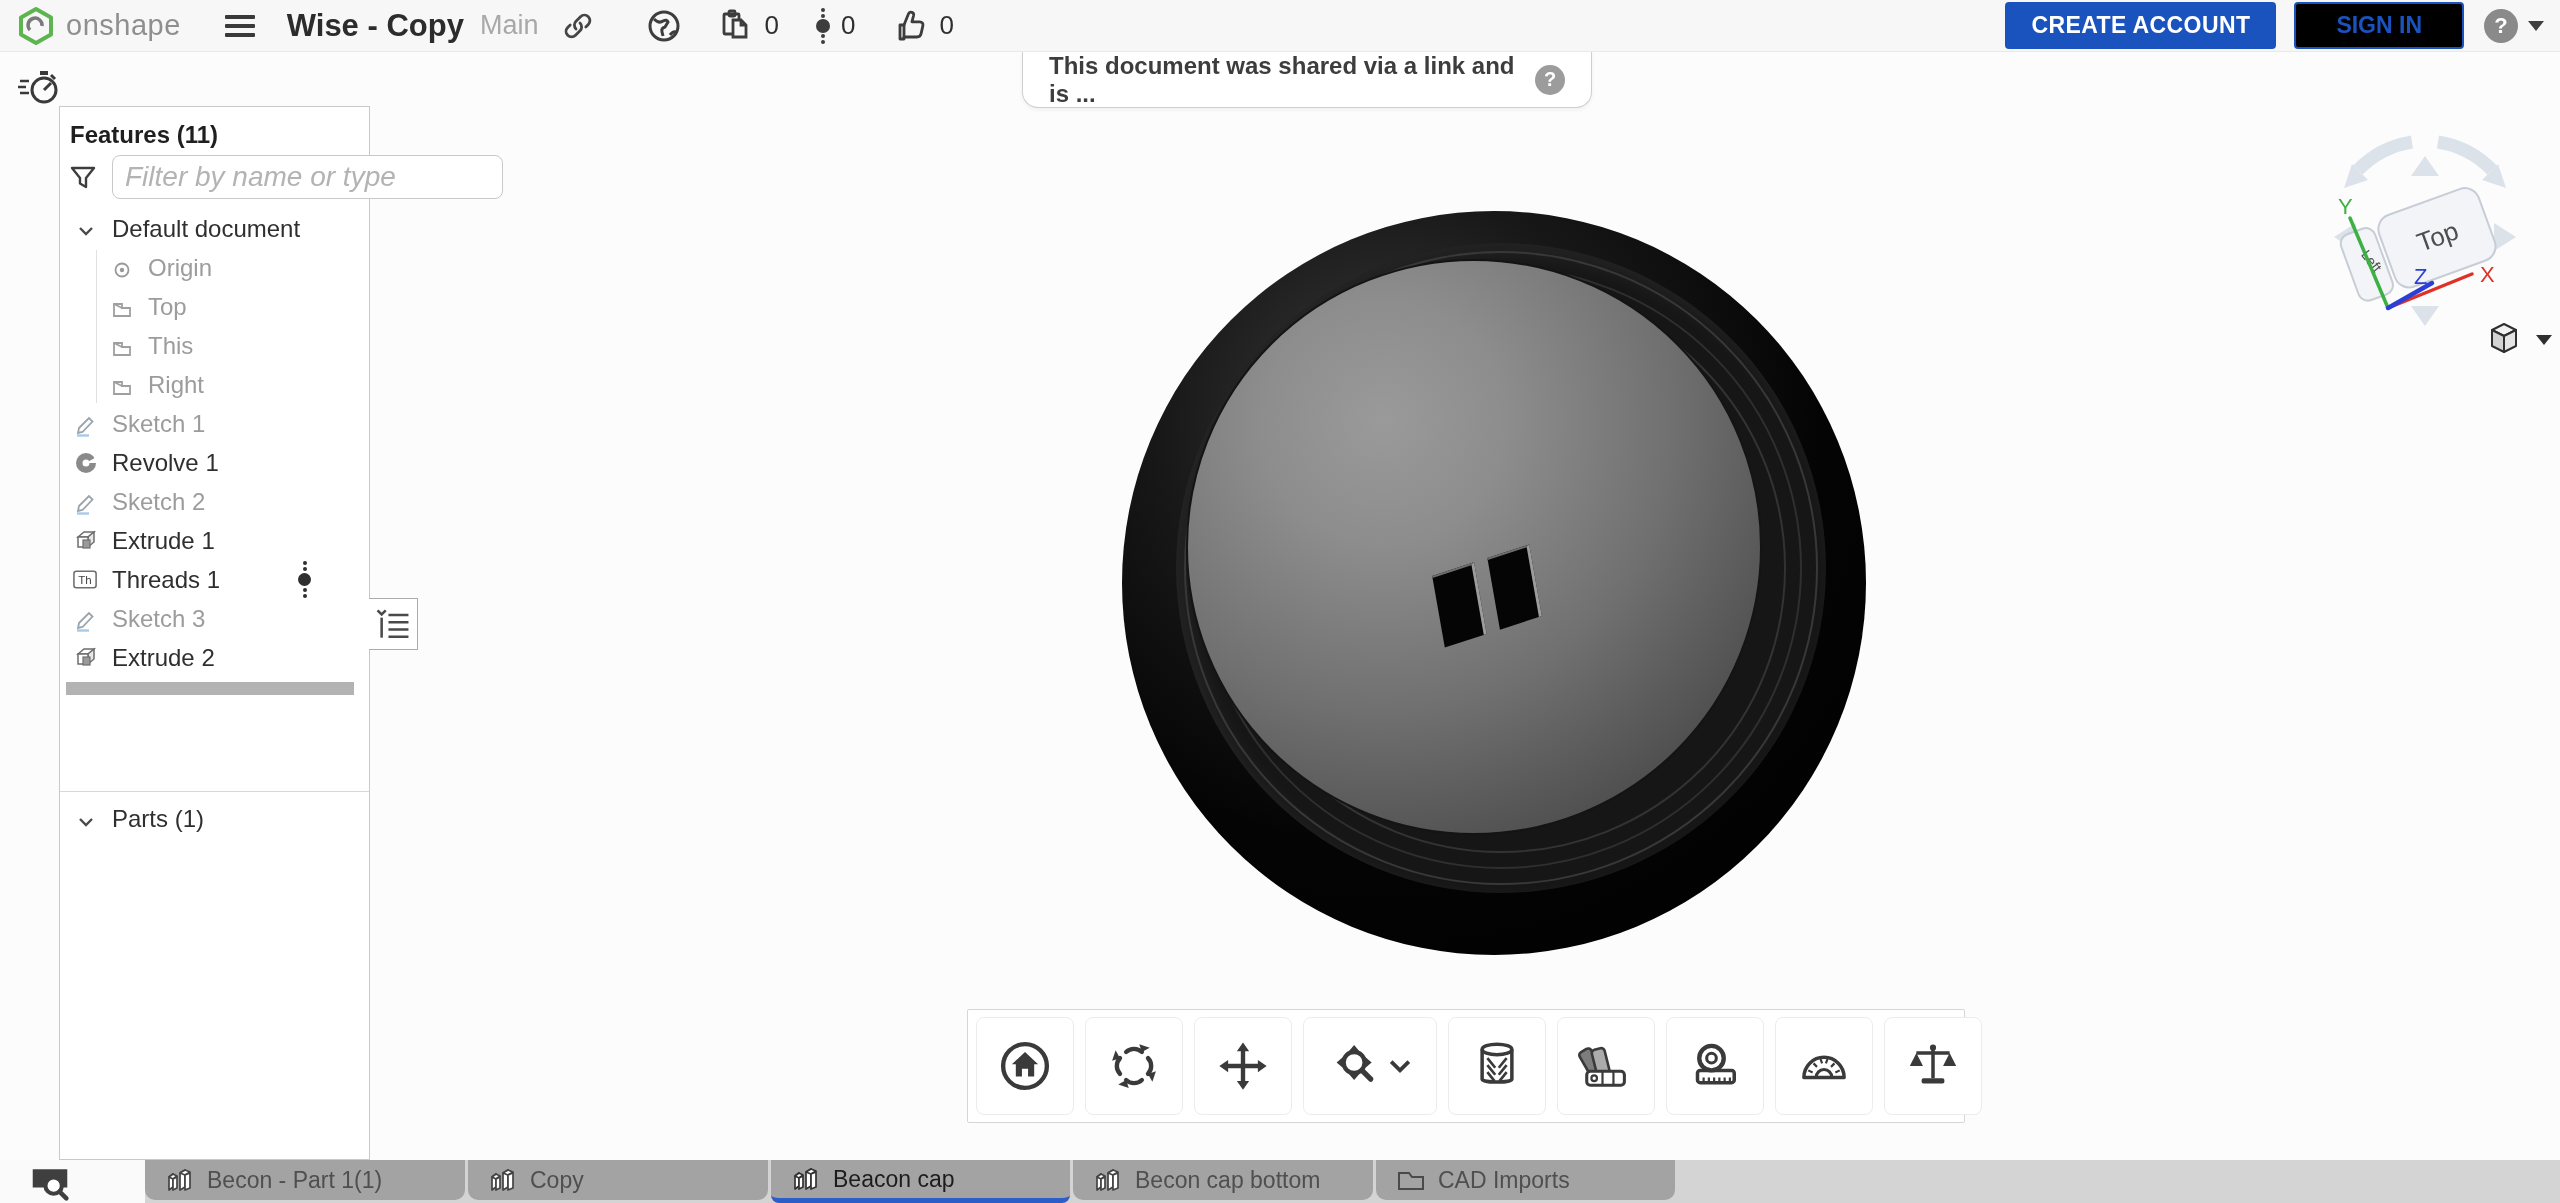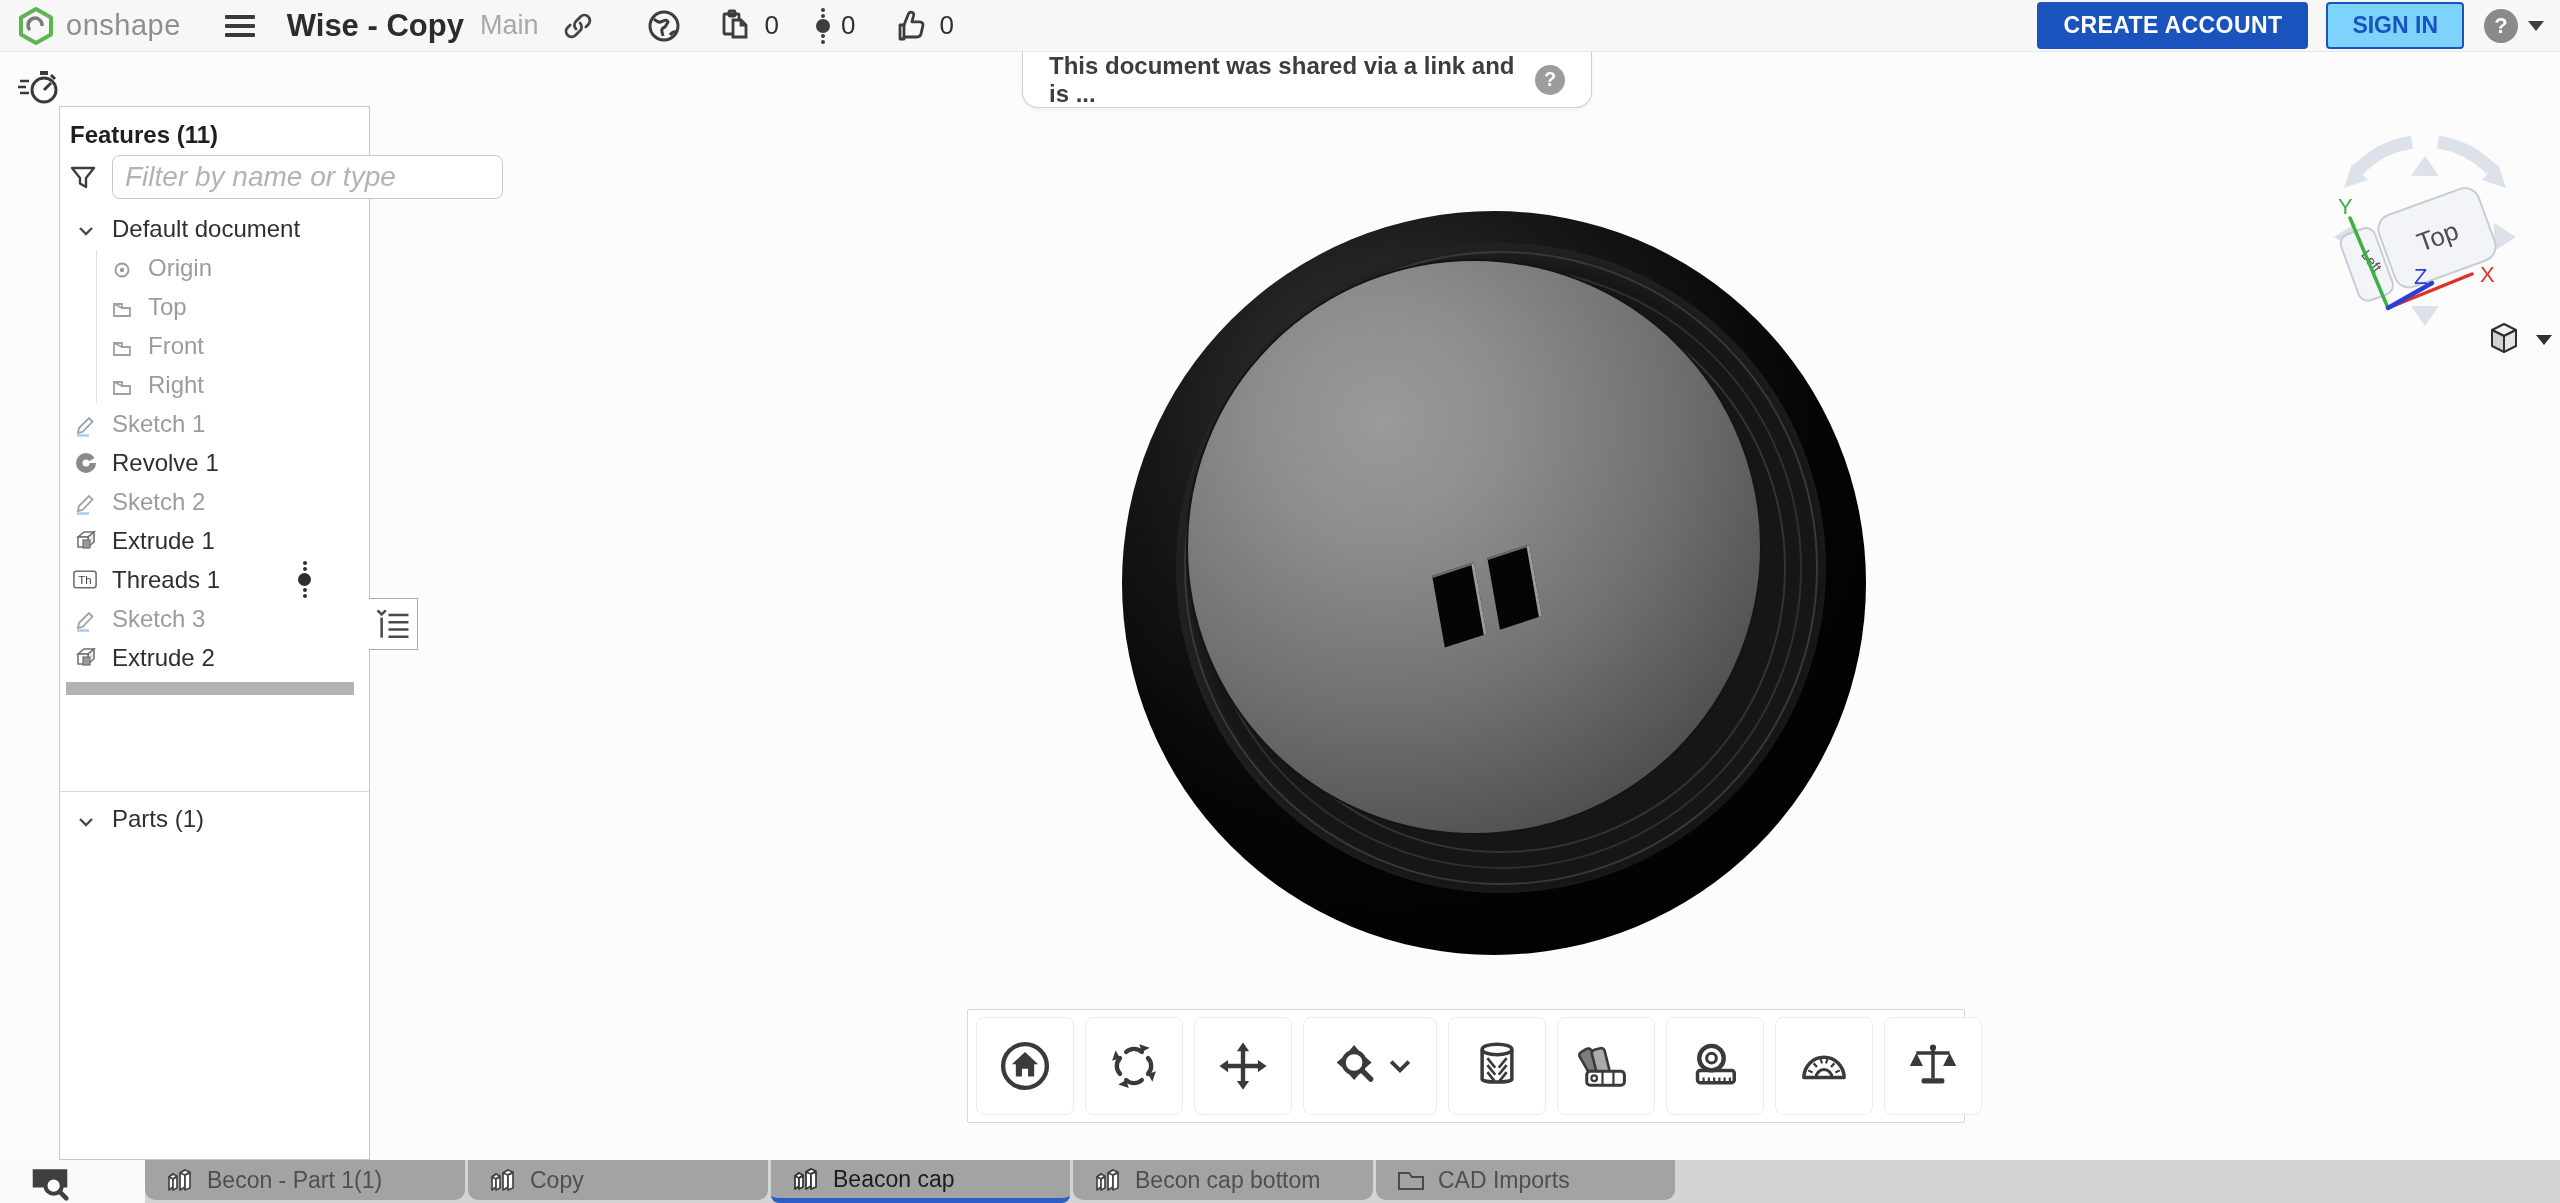--- a/index.html
+++ b/index.html
@@ -13,22 +13,22 @@
   .hamburger { margin-left:44px; width:30px; height:22px; display:flex; flex-direction:column; justify-content:space-between; cursor:pointer; }
   .hamburger div { height:4px; background:#3a3a3a; border-radius:1px; }
   .doc-title { margin-left:32px; font-size:31px; font-weight:bold; color:#2c2c2c; white-space:nowrap; }
   .workspace { margin-left:16px; font-size:27px; color:#a8a8a8; }
   .tb-icon { margin-left:24px; display:flex; align-items:center; }
   .tb-count { margin-left:10px; font-size:26px; color:#2f2f2f; }
   .tb-group { display:flex; align-items:center; margin-left:36px; }
   .tb-spacer { flex:1; }
   .btn-create { background:#1a53bd; color:#fff; font-size:23px; font-weight:bold; letter-spacing:0.4px;
                 border:none; border-radius:4px; padding:10px 26px; cursor:pointer; }
-  .btn-signin { margin-left:18px; background:#7dd3fc; color:#1a53bd; font-size:23px; font-weight:bold;
-                border:2px solid #1a53bd; border-radius:4px; padding:8px 24px; cursor:pointer; }
+  .btn-signin { margin-left:18px; background:#000000; color:#1a53bd; font-size:23px; font-weight:bold;
+                border:2px solid #1a53bd; border-radius:4px; padding:8px 40px; cursor:pointer; }
   .help-circle { margin-left:20px; width:34px; height:34px; border-radius:50%; background:#8a8a8a; color:#fff;
                  font-size:22px; font-weight:bold; display:flex; align-items:center; justify-content:center; cursor:pointer; }
   .caret-down { margin-left:10px; width:0; height:0; border-left:8px solid transparent; border-right:8px solid transparent;
                 border-top:10px solid #3f3f3f; cursor:pointer; }
 
   
   #canvas { position:absolute; top:52px; left:0; right:0; bottom:43px; background:#fcfcfc; overflow:hidden; }
 
   
   #notification { position:absolute; left:1022px; top:0; width:570px; height:56px; background:#fff;
@@ -251,21 +251,21 @@
           </span>
           <span>Top</span>
         </div>
         <div class="frow child muted">
           <span class="ficon">
             <svg width="24" height="24" viewBox="0 0 24 24" fill="none" stroke="#a0a0a0" stroke-width="1.8">
                 <path d="M4 20 V8 h8 v4 h8 v8 z"></path>
                 <path d="M4 8 l8 4"></path>
               </svg>
           </span>
-          <span>Front</span>
+          <span>This</span>
         </div>
         <div class="frow child muted">
           <span class="ficon">
             <svg width="24" height="24" viewBox="0 0 24 24" fill="none" stroke="#a0a0a0" stroke-width="1.8">
                 <path d="M4 20 V8 h8 v4 h8 v8 z"></path>
                 <path d="M4 8 l8 4"></path>
               </svg>
           </span>
           <span>Right</span>
         </div>

